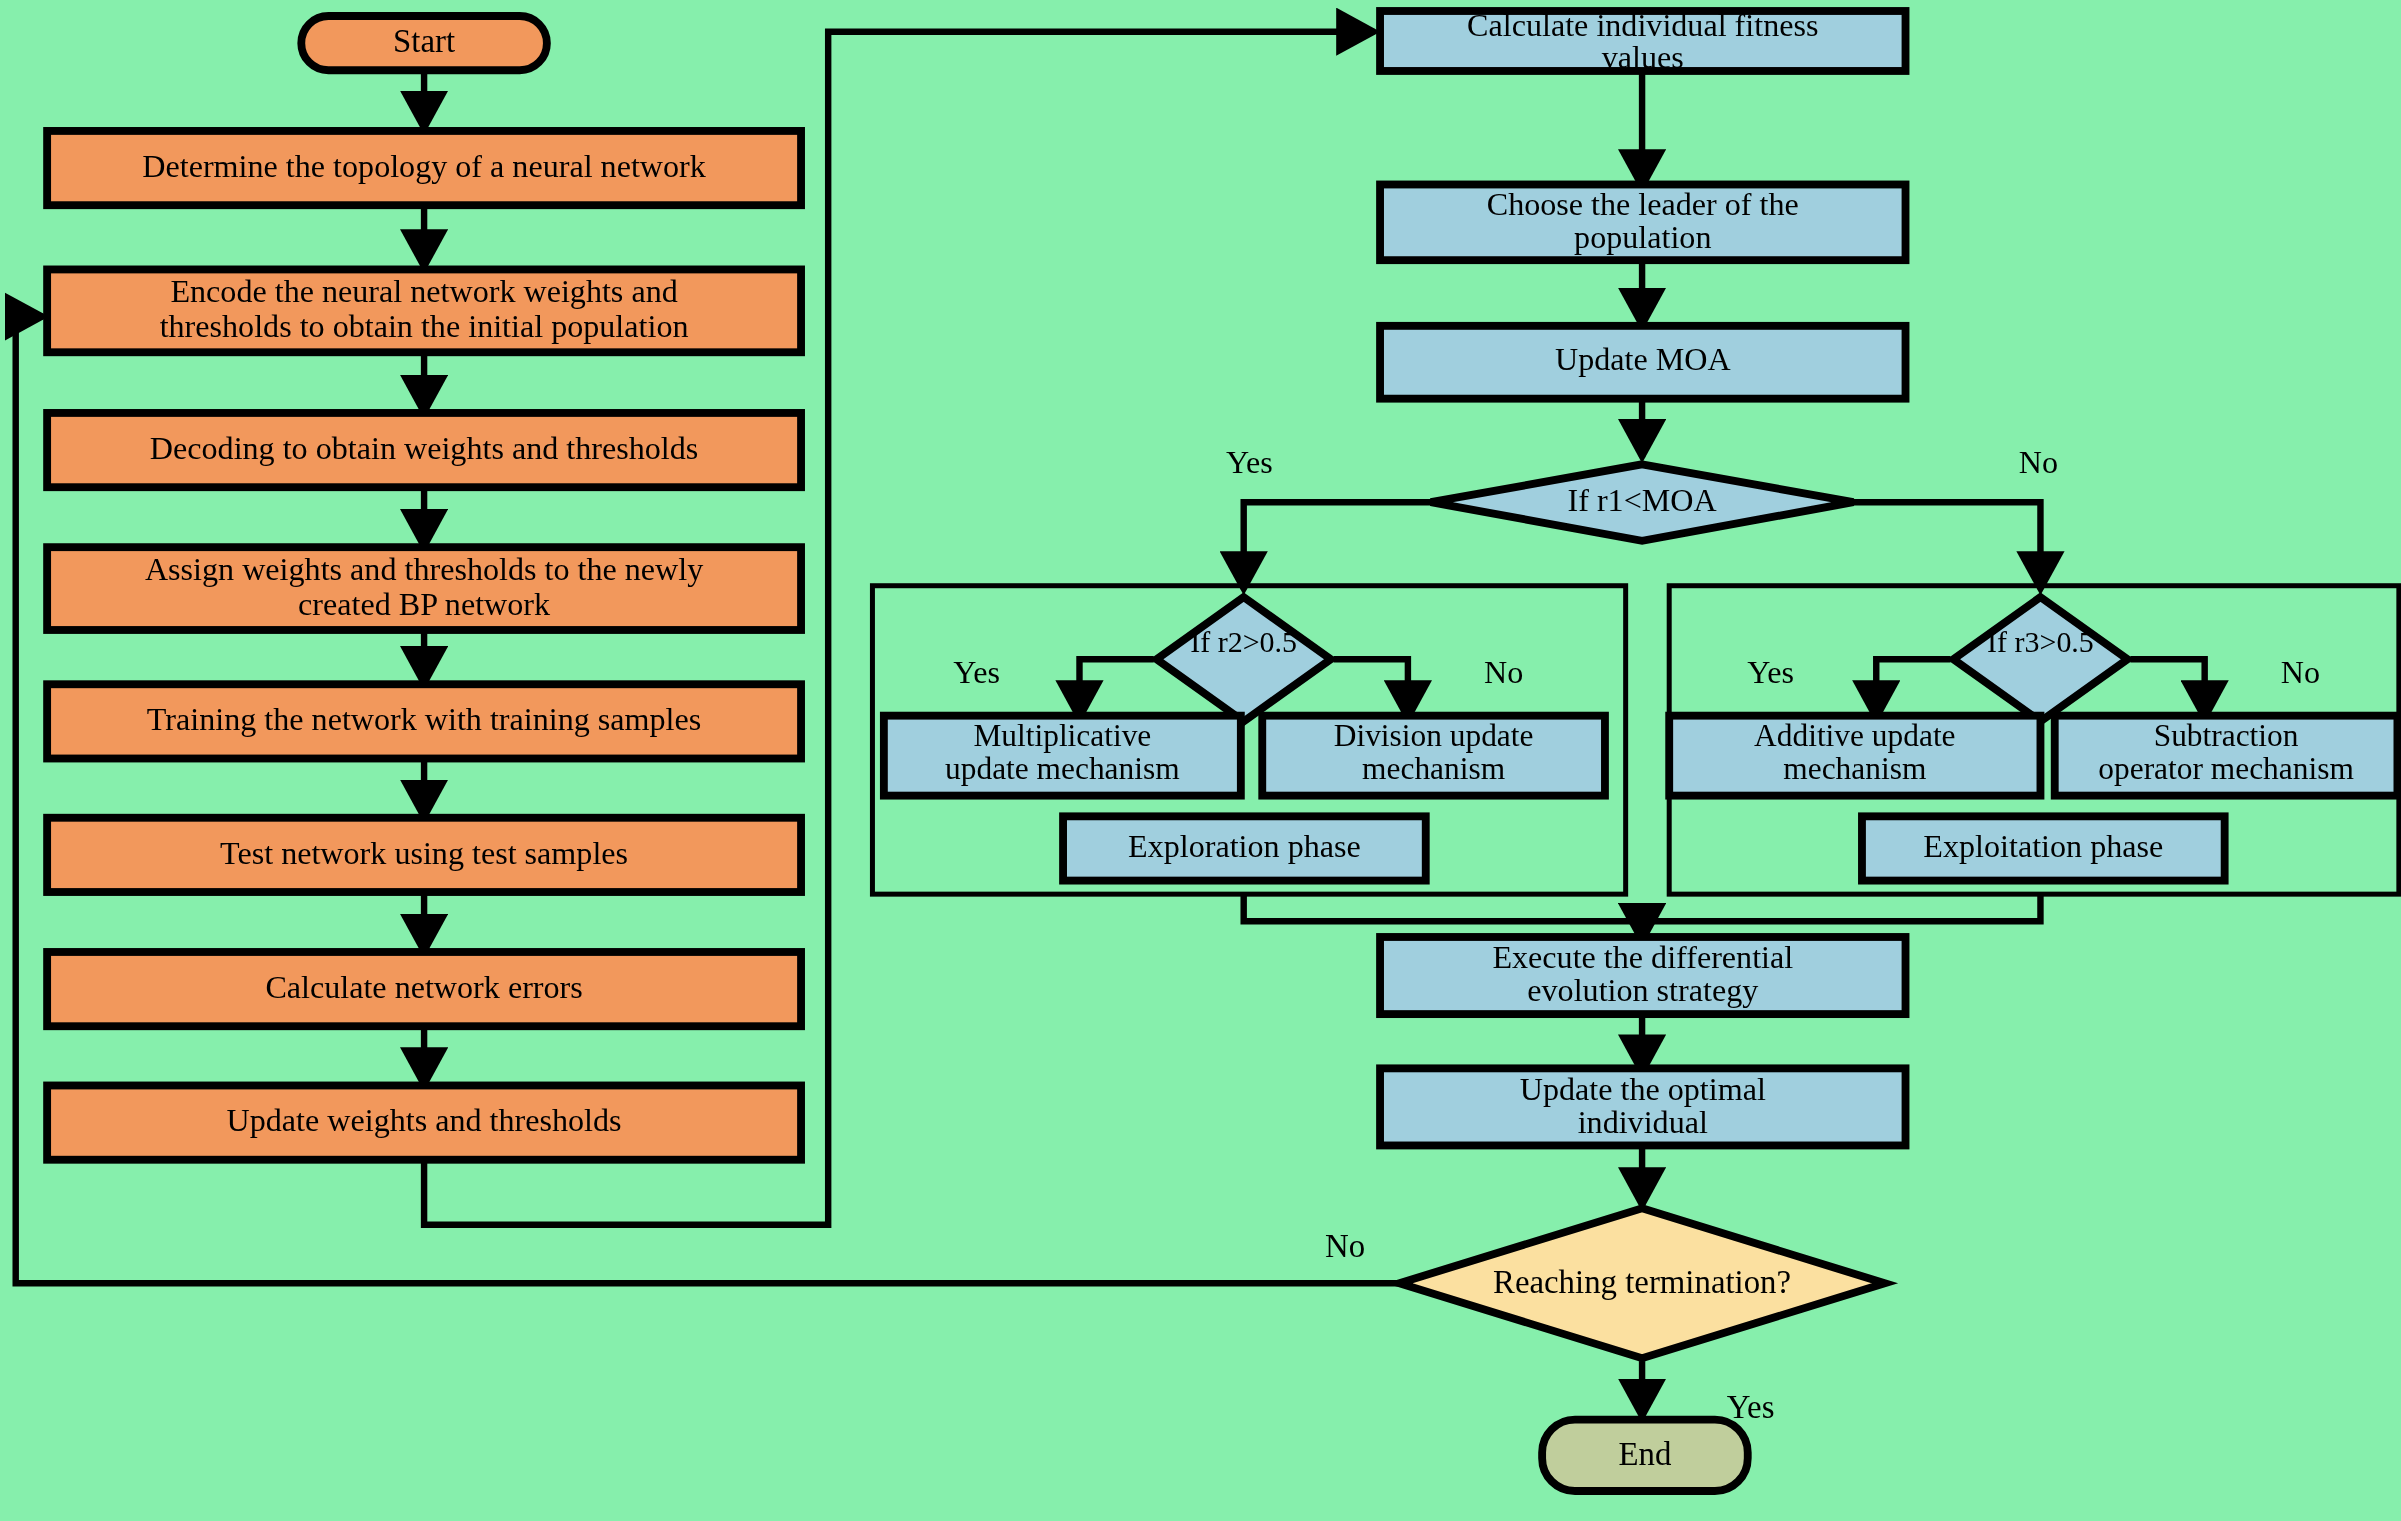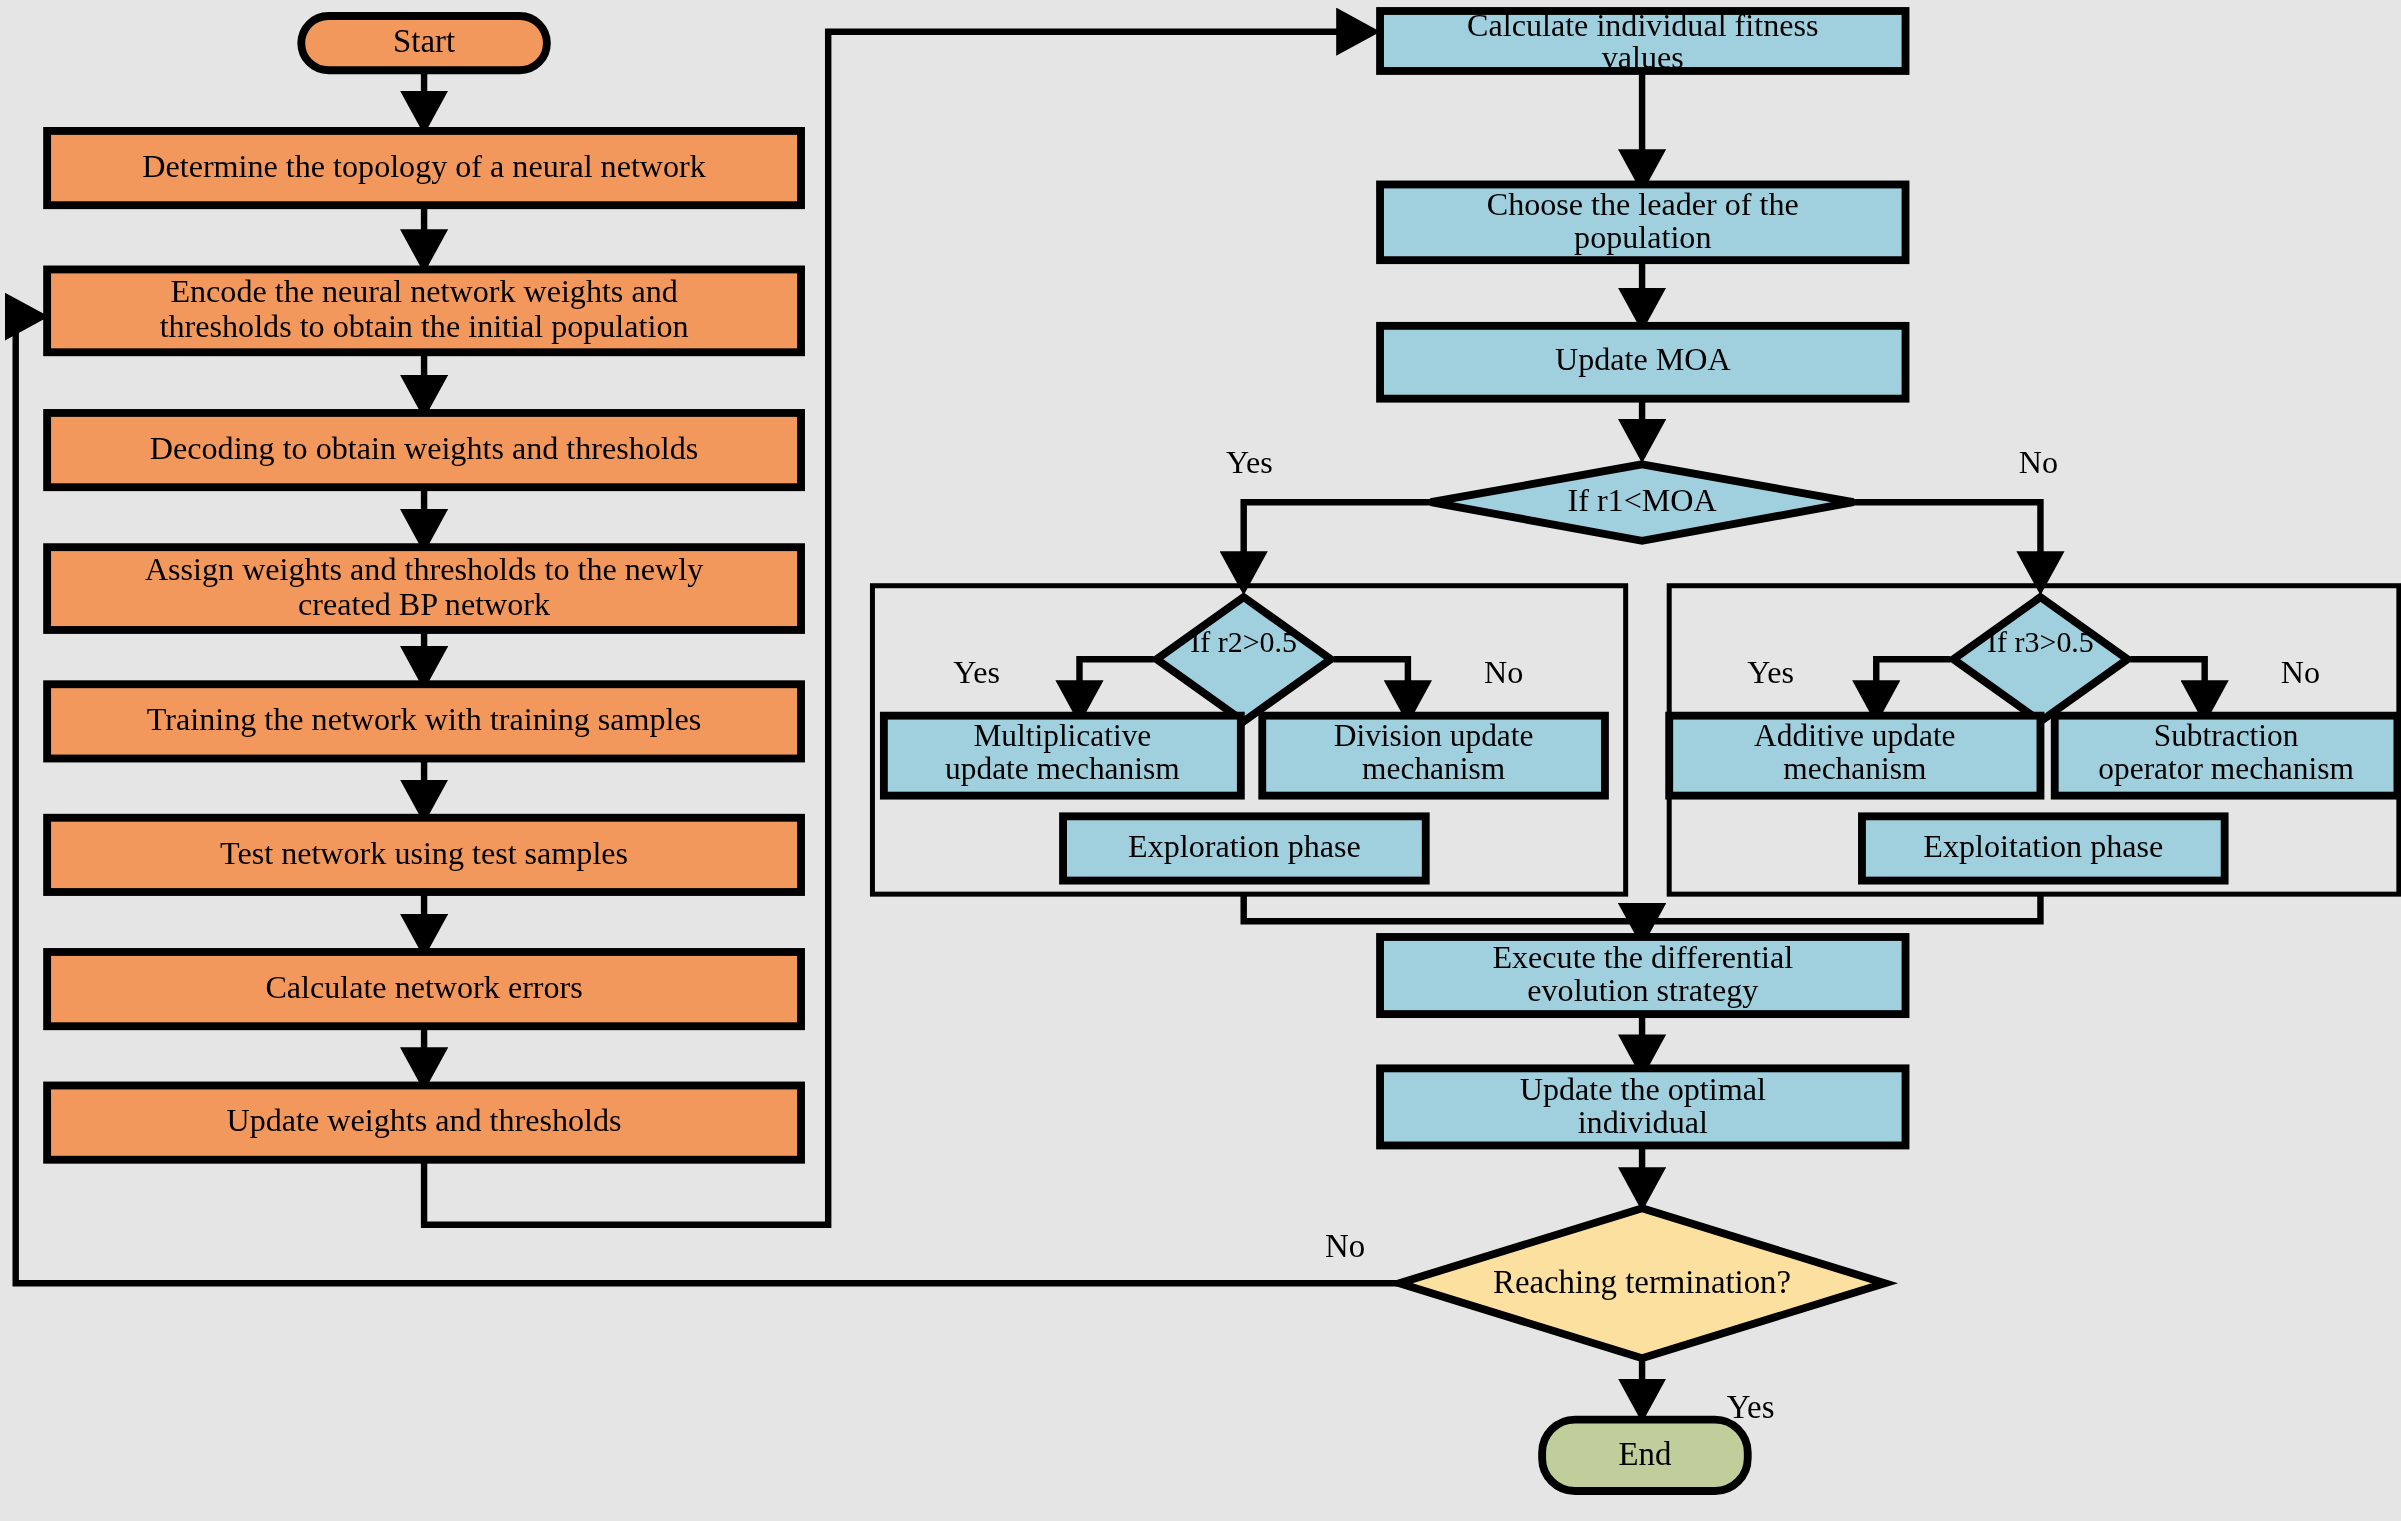--- a/index.html
+++ b/index.html
@@ -1,18 +1,18 @@
 <!DOCTYPE html>
 <html style="font-size:11.4px"><head>
 <meta charset="utf-8">
 <style>
   html,body{margin:0;padding:0;background:#ffffff;}
   body{width:2401px;height:1522px;overflow:hidden;
        font-family:"Liberation Serif","DejaVu Serif",serif;}
-  #stage{position:relative;width:2401px;height:1522px;background:#e5e5e5;}
+  #stage{position:relative;width:2401px;height:1522px;background:#86efac;}
   svg{position:absolute;top:0;left:0;width:2401px;height:1522px;}
   .node-label{
     font-family:"Liberation Serif","DejaVu Serif",serif;
     fill:#000;text-anchor:middle;dominant-baseline:middle;
   }
   .edge-label{
     font-family:"Liberation Serif","DejaVu Serif",serif;
     fill:#000;text-anchor:middle;dominant-baseline:middle;
   }
   .shape{stroke:#000;}

